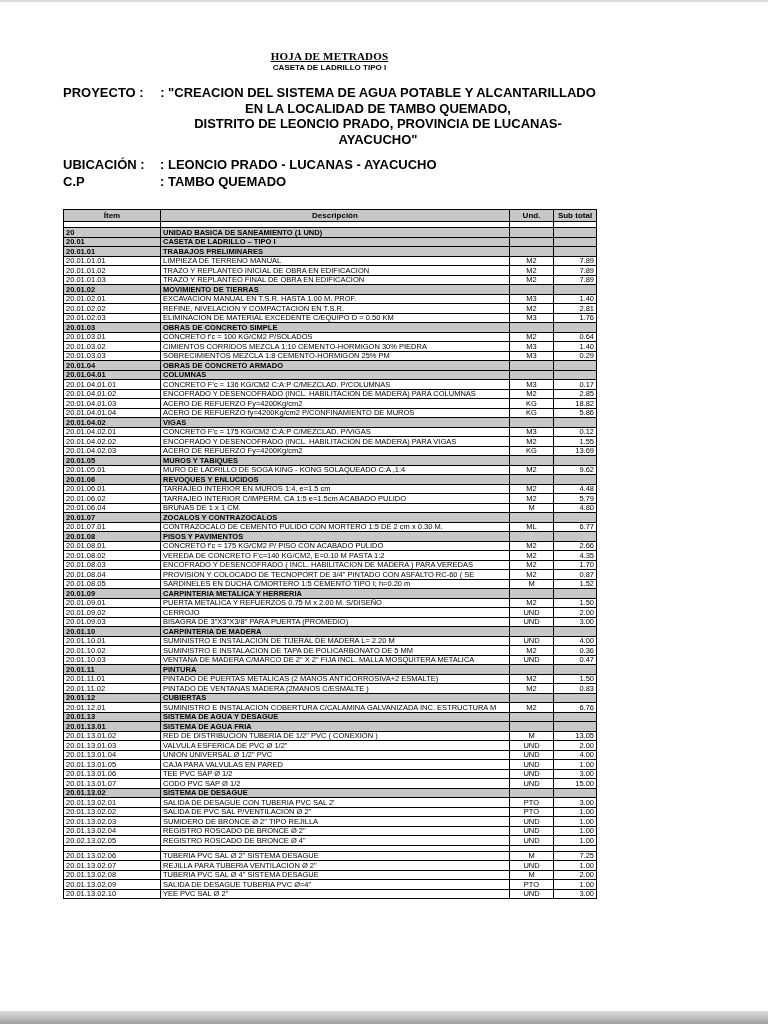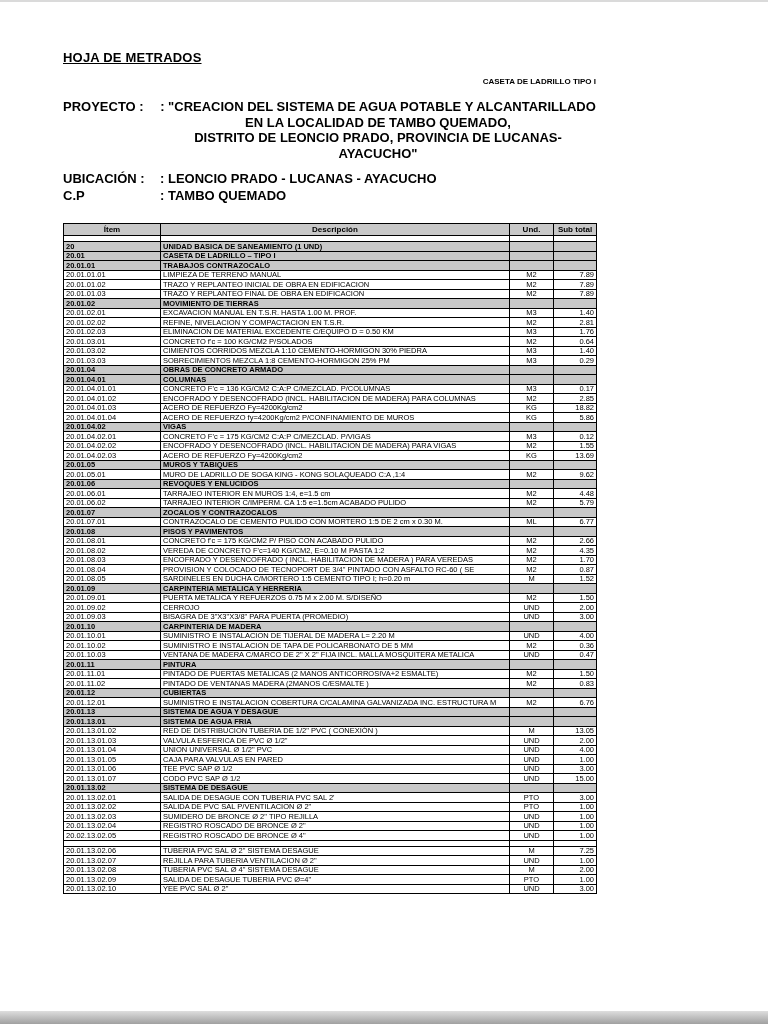--- a/index.html
+++ b/index.html
@@ -16,24 +16,24 @@
   .top-strip {
     position: absolute; top: 0; left: 0; right: 0; height: 2px;
     background: #dadada;
   }
   .bottom-bar {
     position: absolute; bottom: 0; left: 0; right: 0; height: 13px;
     background: linear-gradient(to bottom, #dedede, #a0a0a0);
   }
   .doc { position: absolute; left: 63px; top: 50px; width: 533px; font-size: 7.5px; }
   .title {
-    font-size: 13px; font-weight: bold; text-decoration: underline;
-    text-align: left; letter-spacing: 0.2px;
-  }
-  .subtitle { font-size: 8px; font-weight: bold; text-align: right; margin-top: 12px; }
+    font-size: 11px; font-weight: bold; text-decoration: underline;
+    text-align: center; letter-spacing: 0.2px; font-family: Liberation Serif, serif;
+  }
+  .subtitle { font-size: 8px; font-weight: bold; text-align: center; margin-top: 1px; }
   .meta { display: flex; font-weight: bold; font-size: 13px; }
   .meta-project { margin-top: 13px; }
   .meta-location { margin-top: 10px; }
   .meta-cp { margin-top: 2px; }
   .meta-label { flex: 0 0 97px; }
   .meta-value { flex: 1; }
   .project-lines { flex: 1; text-align: center; }
   .project-lines div { line-height: 1.2; }
 
   table.grid {
@@ -122,21 +122,21 @@
             <td class="col-sub"></td>
           </tr>
           <tr class="section">
             <td class="col-item">20.01</td>
             <td class="col-desc">CASETA DE LADRILLO – TIPO I</td>
             <td class="col-und"></td>
             <td class="col-sub"></td>
           </tr>
           <tr class="section">
             <td class="col-item">20.01.01</td>
-            <td class="col-desc">TRABAJOS CONTRAZOCALO</td>
+            <td class="col-desc">TRABAJOS PRELIMINARES</td>
             <td class="col-und"></td>
             <td class="col-sub"></td>
           </tr>
           <tr class="item">
             <td class="col-item">20.01.01.01</td>
             <td class="col-desc">LIMPIEZA DE TERRENO MANUAL</td>
             <td class="col-und">M2</td>
             <td class="col-sub">7.89</td>
           </tr>
           <tr class="item">
@@ -168,20 +168,26 @@
             <td class="col-desc indent">REFINE, NIVELACION Y COMPACTACION EN T.S.R.</td>
             <td class="col-und">M2</td>
             <td class="col-sub">2.81</td>
           </tr>
           <tr class="item">
             <td class="col-item">20.01.02.03</td>
             <td class="col-desc">ELIMINACION DE MATERIAL EXCEDENTE C/EQUIPO D = 0.50 KM</td>
             <td class="col-und">M3</td>
             <td class="col-sub">1.76</td>
           </tr>
+          <tr class="section">
+            <td class="col-item">20.01.03</td>
+            <td class="col-desc">OBRAS DE CONCRETO SIMPLE</td>
+            <td class="col-und"></td>
+            <td class="col-sub"></td>
+          </tr>
           <tr class="item">
             <td class="col-item">20.01.03.01</td>
             <td class="col-desc">CONCRETO f'c = 100 KG/CM2 P/SOLADOS</td>
             <td class="col-und">M2</td>
             <td class="col-sub">0.64</td>
           </tr>
           <tr class="item">
             <td class="col-item">20.01.03.02</td>
             <td class="col-desc">CIMIENTOS CORRIDOS MEZCLA 1:10 CEMENTO-HORMIGON 30% PIEDRA</td>
             <td class="col-und">M3</td>
@@ -276,20 +282,26 @@
             <td class="col-desc">TARRAJEO INTERIOR EN MUROS 1:4, e=1.5 cm</td>
             <td class="col-und">M2</td>
             <td class="col-sub">4.48</td>
           </tr>
           <tr class="item">
             <td class="col-item">20.01.06.02</td>
             <td class="col-desc">TARRAJEO INTERIOR C/IMPERM. CA 1:5 e=1.5cm ACABADO PULIDO</td>
             <td class="col-und">M2</td>
             <td class="col-sub">5.79</td>
           </tr>
+          <tr class="item">
+            <td class="col-item">20.01.06.04</td>
+            <td class="col-desc">BRUNAS DE 1 x 1 CM.</td>
+            <td class="col-und">M</td>
+            <td class="col-sub">4.80</td>
+          </tr>
           <tr class="section">
             <td class="col-item">20.01.07</td>
             <td class="col-desc">ZOCALOS Y CONTRAZOCALOS</td>
             <td class="col-und"></td>
             <td class="col-sub"></td>
           </tr>
           <tr class="item">
             <td class="col-item">20.01.07.01</td>
             <td class="col-desc">CONTRAZOCALO DE CEMENTO PULIDO CON MORTERO 1:5 DE 2 cm x 0.30 M.</td>
             <td class="col-und">ML</td>

